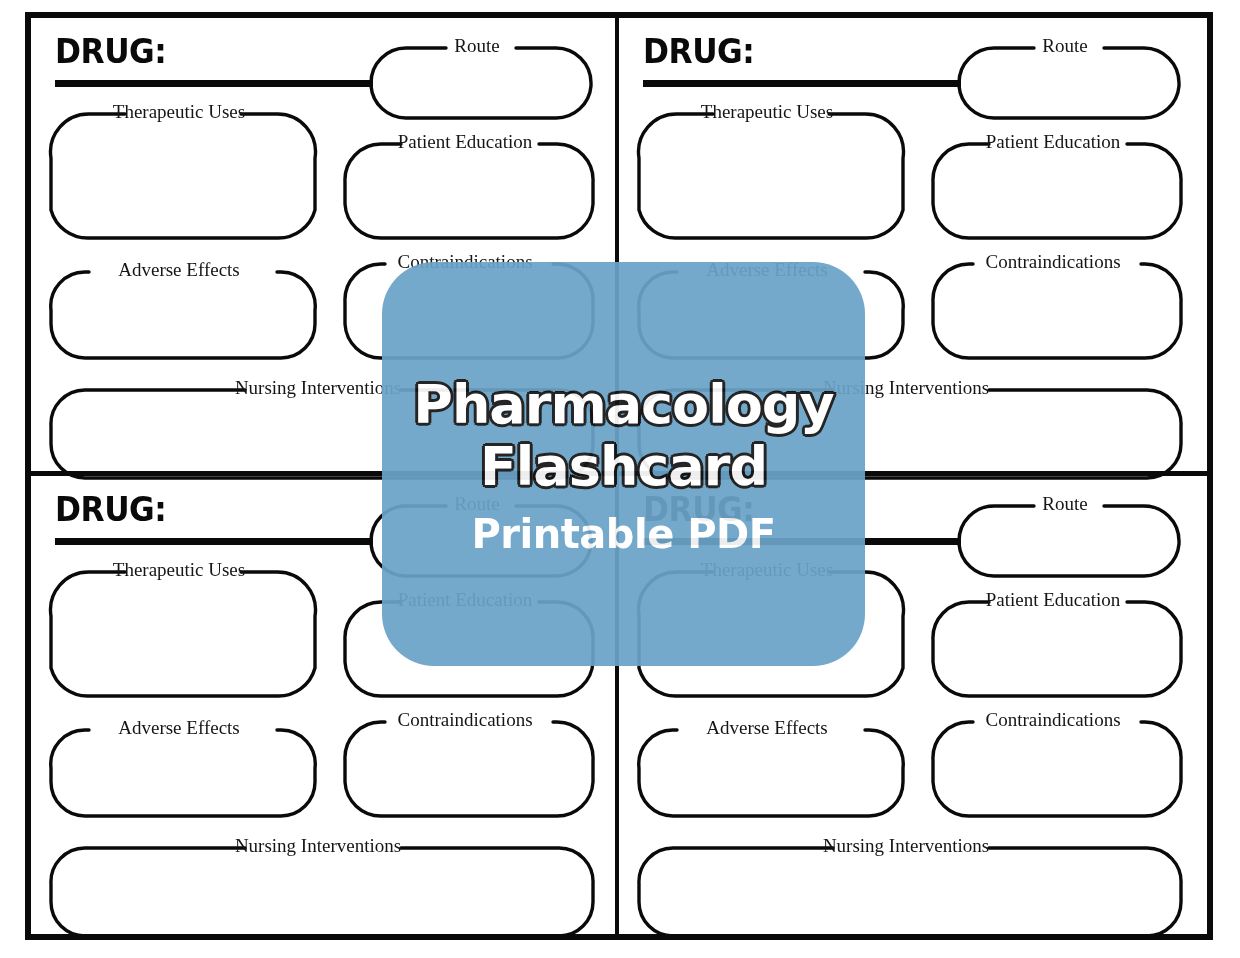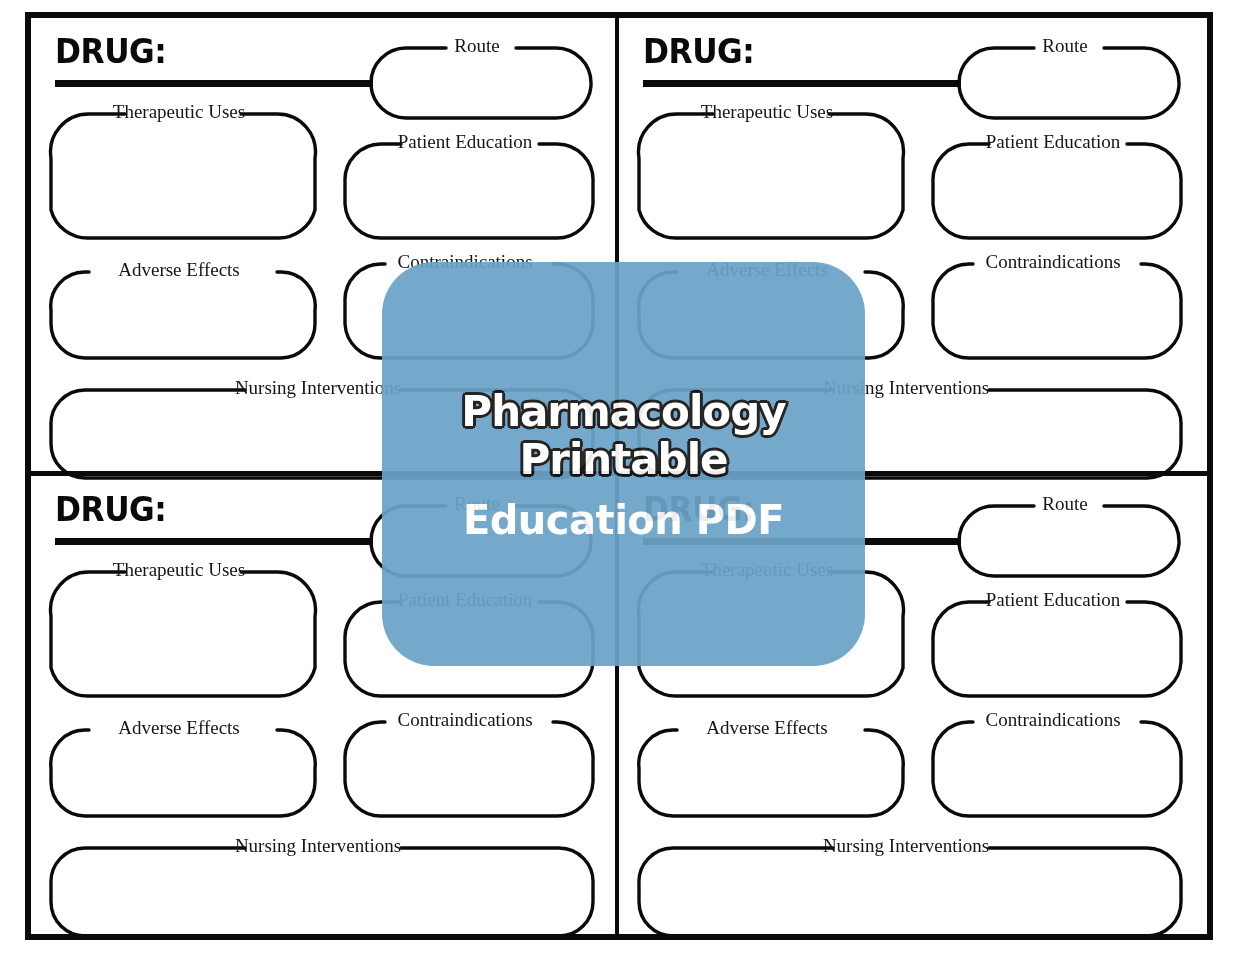--- a/index.html
+++ b/index.html
@@ -112,21 +112,21 @@
     border-radius: 52px;
     display: flex;
     flex-direction: column;
     align-items: center;
     justify-content: center;
     z-index: 40;
   }
   .badge-title {
     font-family: "DejaVu Sans", sans-serif;
     font-weight: 700;
-    font-size: 42px;
+    font-size: 54px;
     line-height: 1.14;
     text-align: center;
     color: #ffffff;
     letter-spacing: -1px;
     -webkit-text-stroke: 4px #151515;
     paint-order: stroke fill;
     text-shadow:
       3px 0 0 #151515, -3px 0 0 #151515, 0 3px 0 #151515, 0 -3px 0 #151515,
       2px 2px 0 #151515, -2px 2px 0 #151515, 2px -2px 0 #151515, -2px -2px 0 #151515;
   }
@@ -392,18 +392,18 @@
           <div class="caption">Nursing Interventions</div>
         </div>
       </div>
 
     </div>
   </div>
 
   <div class="badge">
     <div class="badge-title">
       <span>Pharmacology</span><br>
-      <span>Printable</span>
+      <span>Flashcard</span>
     </div>
-    <div class="badge-sub">Education PDF</div>
+    <div class="badge-sub">Printable PDF</div>
   </div>
 
 </div>
 
 </body></html>

